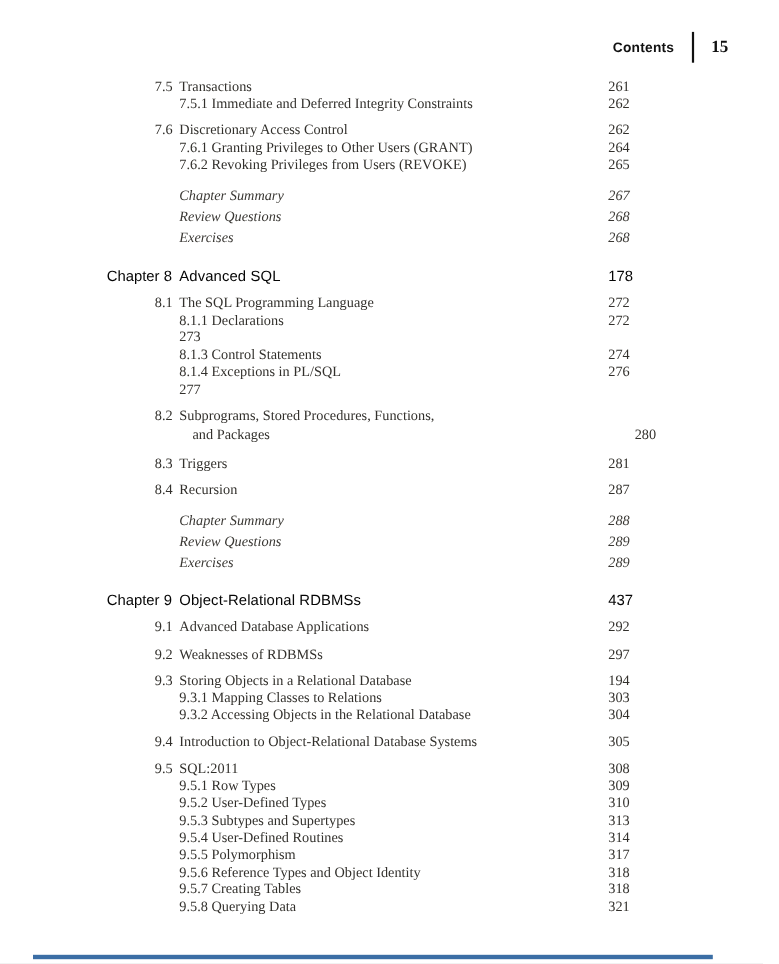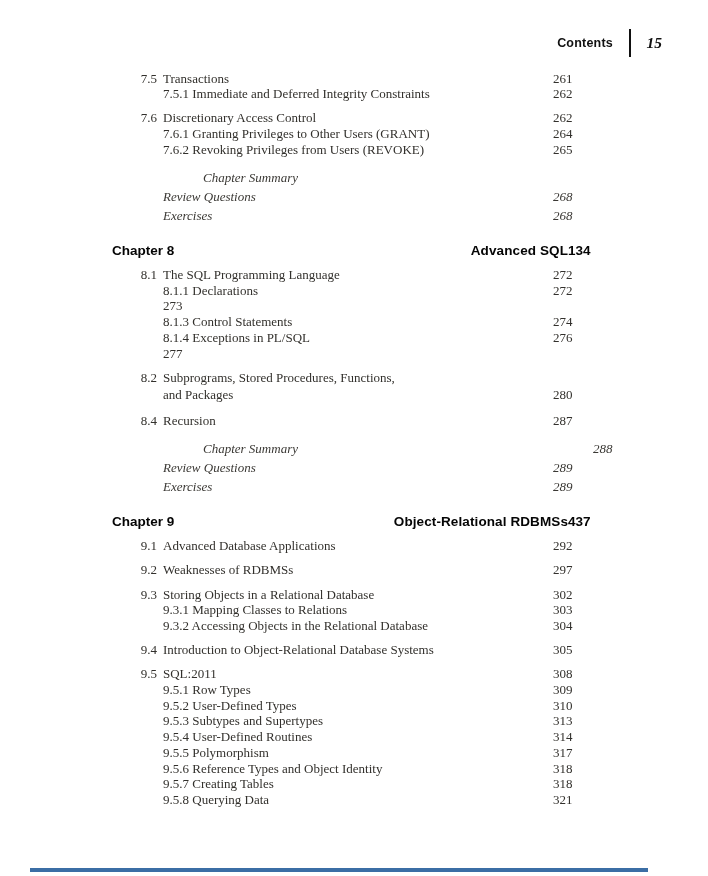--- a/index.html
+++ b/index.html
@@ -15,45 +15,45 @@
   }
   .header .contents-label {
     font-family:"Liberation Sans", sans-serif; font-weight:bold;
     font-size:12.5px; color:#111; letter-spacing:.2px;
   }
   .header .vbar {
     width:1.6px; height:28px; background:#111; margin:0 16px;
   }
   .header .folio {
     font-family:"Liberation Serif", serif; font-weight:bold;
-    font-size:15.5px; color:#111;font-style:italic;
+    font-size:15.5px; color:#111;
   }
   
   .toc { position:absolute; top:62px; left:0; right:0; }
   .row { display:flex; line-height:15.7px; font-size:13px; }
   .row .num {
     flex:0 0 163px; box-sizing:border-box; padding-right:6px;
     text-align:right; white-space:nowrap;
   }
   .row .title { flex:0 0 390px; white-space:nowrap; overflow:visible; }
   .row .page-num { flex:1 1 auto; text-align:left; white-space:nowrap; }
   .row.section { margin-top:8.5px;justify-content:flex-end; }
-  .row.cont { line-height:19px; }
+  .row.cont { line-height:19px;gap:12px; }
   .row.back { line-height:19px; font-style:italic; color:#3a3834; }
   .row.back .page-num { font-style:italic; }
-  .row.back-first { margin-top:10px;padding-left:40px; }
+  .row.back-first { margin-top:10px; }
   .row.chapter {
     margin-top:17px; margin-bottom:0; line-height:17px;
-    font-family:"Liberation Sans", sans-serif; font-weight:bold;
-    font-size:13.5px; color:#050505;padding-left:15px;
+    font-family:"Liberation Sans", sans-serif; font-weight:normal;
+    font-size:13.5px; color:#050505;
   }
   .row.chapter .chlabel {
     flex:0 0 163px; box-sizing:border-box; padding-left:97px; white-space:nowrap;
   }
-  .row.chapter .title { letter-spacing:.1px;text-align:right; }
+  .row.chapter .title { letter-spacing:.1px; }
   
   .footer-bar {
     position:absolute; left:30px; top:868px; width:618px; height:4px;
   }
 </style>
 </head>
 <body>
 
 <div class="page">
 
@@ -85,35 +85,36 @@
         <span class="page-num">264</span>
       </div>
       <div class="row sub">
         <span class="num"></span>
         <span class="title">7.6.2 Revoking Privileges from Users (REVOKE)</span>
         <span class="page-num">265</span>
       </div>
       <div class="row back back-first">
         <span class="num"></span>
         <span class="title">Chapter Summary</span>
+        <span class="page-num">267</span>
       </div>
       <div class="row back">
         <span class="num"></span>
         <span class="title">Review Questions</span>
         <span class="page-num">268</span>
       </div>
       <div class="row back">
         <span class="num"></span>
         <span class="title">Exercises</span>
         <span class="page-num">268</span>
       </div>
       <div class="row chapter">
         <span class="chlabel">Chapter 8</span>
         <span class="title">Advanced SQL</span>
-        <span class="page-num">134</span>
+        <span class="page-num">178</span>
       </div>
       <div class="row section">
         <span class="num">8.1</span>
         <span class="title">The SQL Programming Language</span>
         <span class="page-num">272</span>
       </div>
       <div class="row sub">
         <span class="num"></span>
         <span class="title">8.1.1 Declarations</span>
         <span class="page-num">272</span>
@@ -138,20 +139,25 @@
       </div>
       <div class="row section">
         <span class="num">8.2</span>
         <span class="title">Subprograms, Stored Procedures, Functions,</span>
         <span class="page-num"></span>
       </div>
       <div class="row cont">
         <span class="num"></span>
         <span class="title">and Packages</span>
         <span class="page-num">280</span>
+      </div>
+      <div class="row section">
+        <span class="num">8.3</span>
+        <span class="title">Triggers</span>
+        <span class="page-num">281</span>
       </div>
       <div class="row section">
         <span class="num">8.4</span>
         <span class="title">Recursion</span>
         <span class="page-num">287</span>
       </div>
       <div class="row back back-first">
         <span class="num"></span>
         <span class="title">Chapter Summary</span>
         <span class="page-num">288</span>
@@ -177,21 +183,21 @@
         <span class="page-num">292</span>
       </div>
       <div class="row section">
         <span class="num">9.2</span>
         <span class="title">Weaknesses of RDBMSs</span>
         <span class="page-num">297</span>
       </div>
       <div class="row section">
         <span class="num">9.3</span>
         <span class="title">Storing Objects in a Relational Database</span>
-        <span class="page-num">302</span>
+        <span class="page-num">194</span>
       </div>
       <div class="row sub">
         <span class="num"></span>
         <span class="title">9.3.1 Mapping Classes to Relations</span>
         <span class="page-num">303</span>
       </div>
       <div class="row sub">
         <span class="num"></span>
         <span class="title">9.3.2 Accessing Objects in the Relational Database</span>
         <span class="page-num">304</span>

